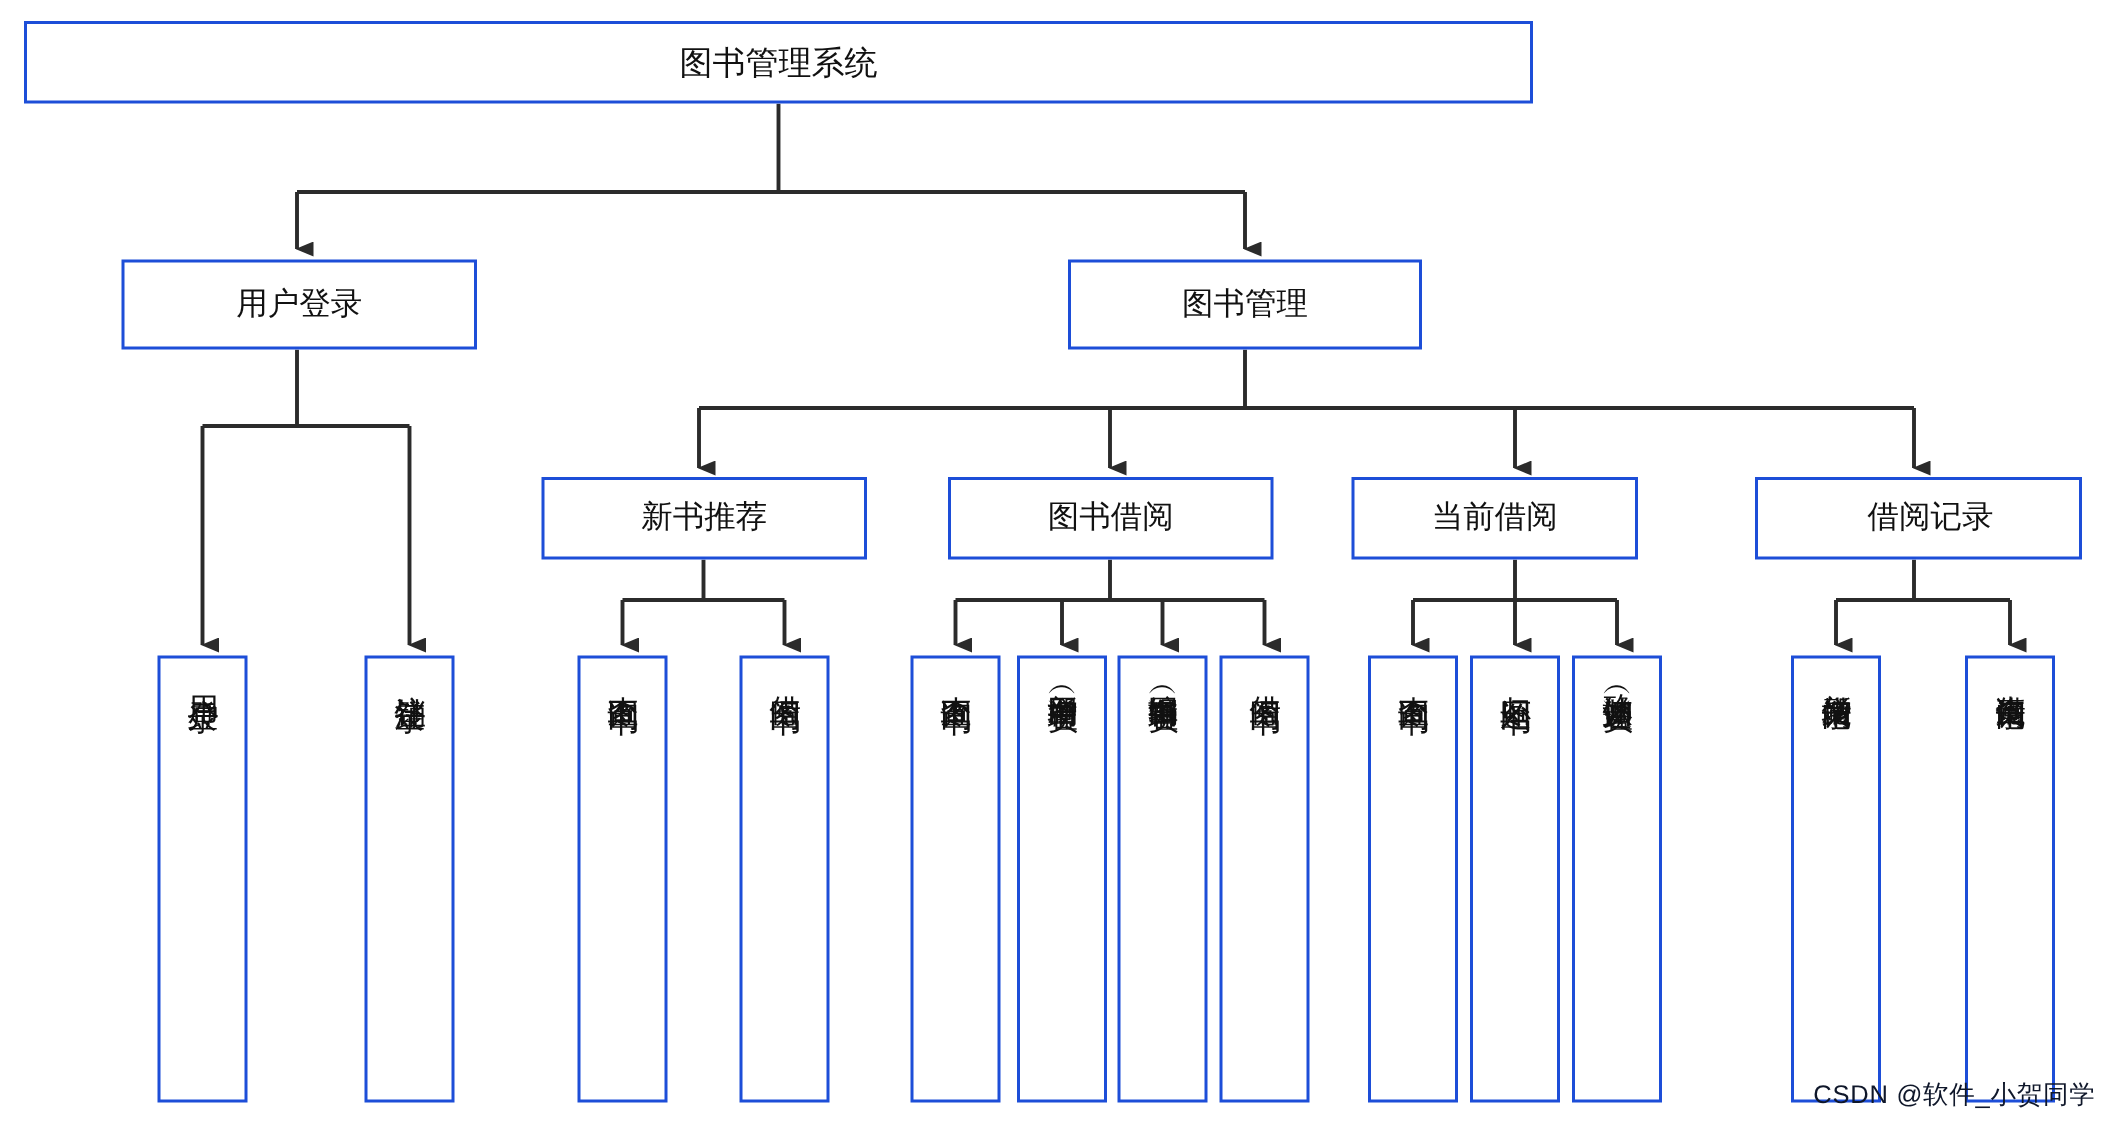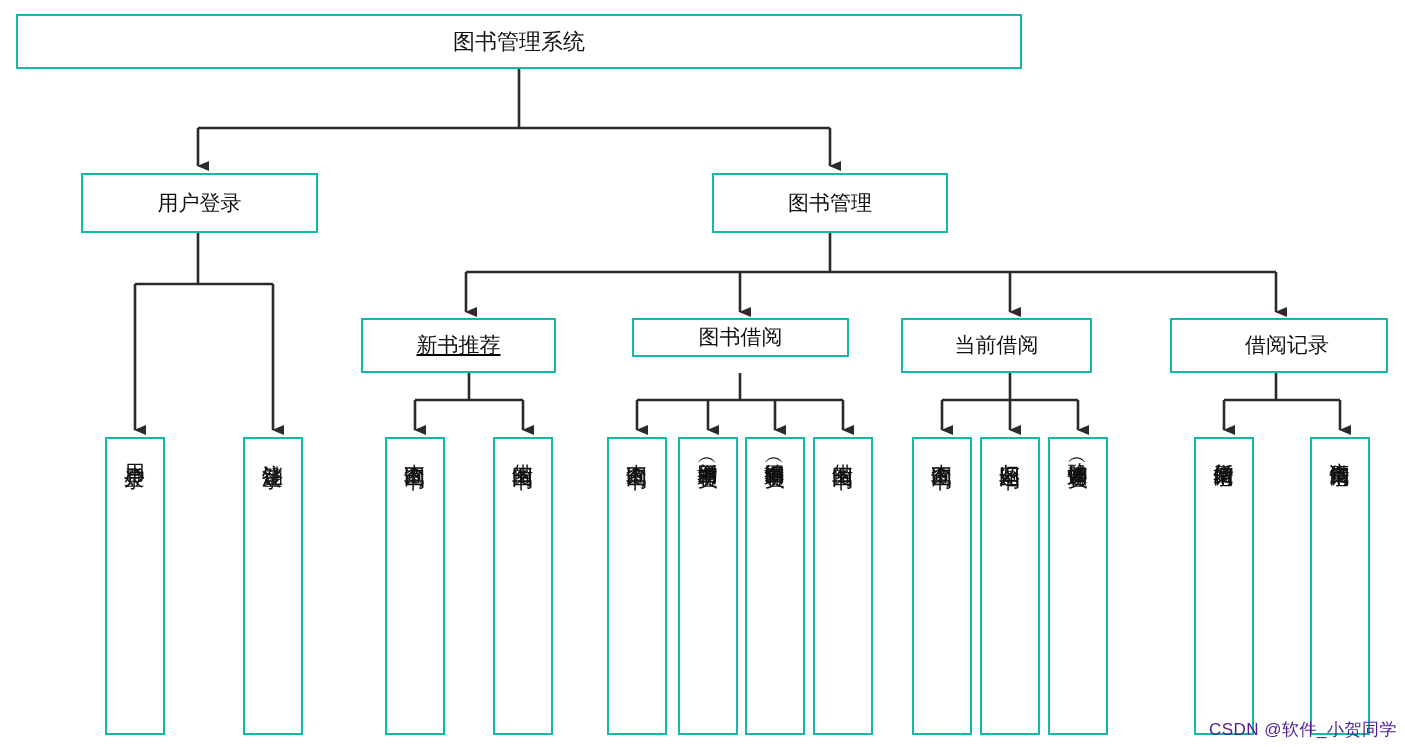--- a/index.html
+++ b/index.html
@@ -23,21 +23,21 @@
     left: 0;
     top: 0;
     width: 1405px;
     height: 747px;
     pointer-events: none;
   }
   .node {
     position: absolute;
     box-sizing: border-box;
     background: #ffffff;
-    border: 2px solid #14b8a6;
+    border: 2px solid #1d4ed8;
     display: flex;
     align-items: center;
     justify-content: center;
     overflow: hidden;
   }
   .node .label {
     color: #111111;
     text-align: center;
     line-height: 1.18;
     white-space: nowrap;
@@ -64,21 +64,21 @@
     line-height: 1;
   }
   .node.vert.tall .label {
     font-size: 20px;
     letter-spacing: 1px;
   }
   #watermark {
     position: absolute;
     right: 8px;
     bottom: 6px;
-    color: #4c1d95;
+    color: #0f172a;
     font-size: 17px;
     letter-spacing: 0.5px;
     user-select: none;
     white-space: nowrap;
   }
 </style>
 </head>
 <body>
 
 <div id="diagram-root">
@@ -140,24 +140,24 @@
     <span class="label">图书管理系统</span>
   </div>
 
   <div class="node horiz" style="left:81px; top:173px; width:237px; height:60px;">
     <span class="label">用户登录</span>
   </div>
   <div class="node horiz" style="left:712px; top:173px; width:236px; height:60px;">
     <span class="label">图书管理</span>
   </div>
 
-  <div class="node horiz" style="left:361px; top:318px; width:195px; height:55px;text-decoration:underline;">
+  <div class="node horiz" style="left:361px; top:318px; width:217px; height:55px;">
     <span class="label">新书推荐</span>
   </div>
-  <div class="node horiz" style="left:632px; top:318px; width:217px; height:39px;">
+  <div class="node horiz" style="left:632px; top:318px; width:217px; height:55px;">
     <span class="label">图书借阅</span>
   </div>
   <div class="node horiz" style="left:901px; top:318px; width:191px; height:55px;">
     <span class="label">当前借阅</span>
   </div>
   <div class="node horiz" style="left:1170px; top:318px; width:218px; height:55px;padding-left:16px;">
     <span class="label">借阅记录</span>
   </div>
 
   <div class="node vert" style="left:105px; top:437px; width:60px; height:298px;">

